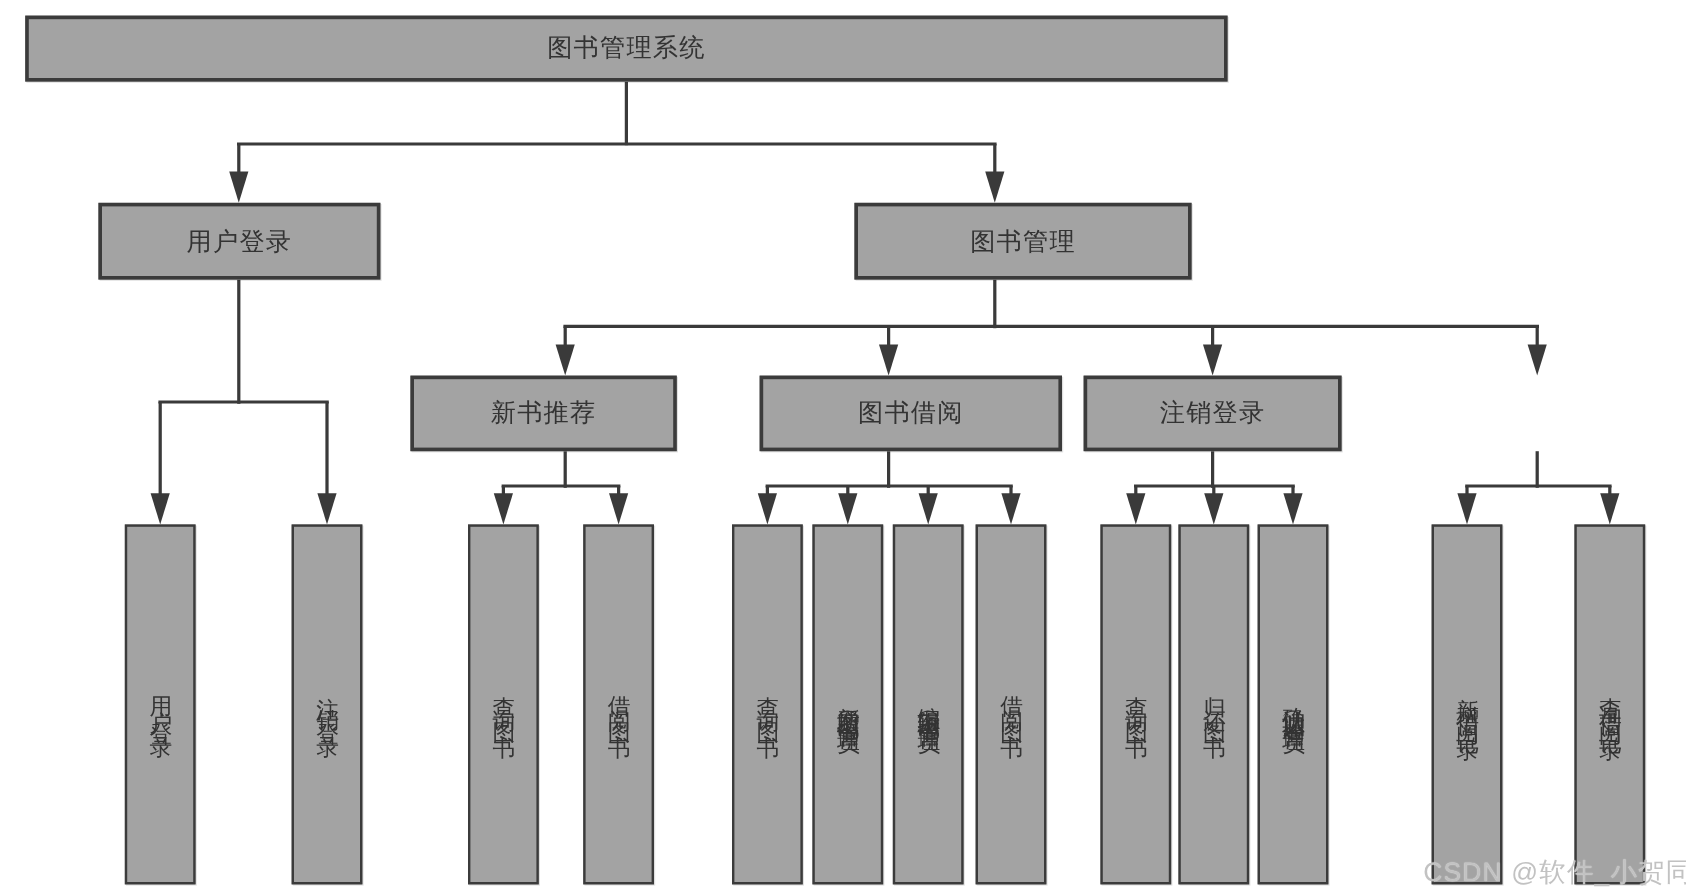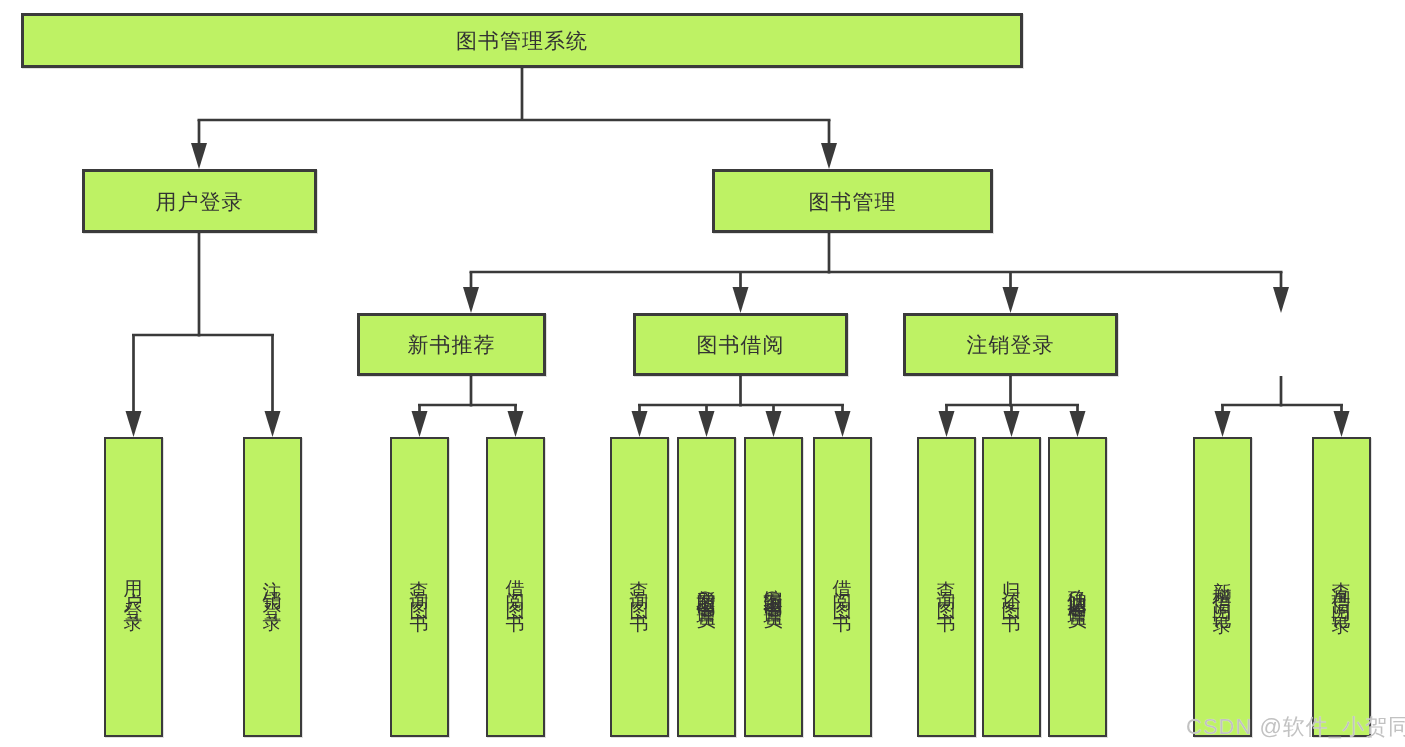--- a/index.html
+++ b/index.html
@@ -14,21 +14,21 @@
   }
   .connector-layer {
     position: absolute;
     left: 0; top: 0;
     width: 1405px; height: 747px;
     pointer-events: none;
   }
   .box {
     position: absolute;
     box-sizing: border-box;
-    background: #bef264;
+    background: #a3a3a3;
     border: 3px solid #3b3b3b;
     display: flex;
     align-items: center;
     justify-content: center;
     font-size: 21px;
     line-height: 1;
     letter-spacing: 1px;
     box-shadow: 1px 1px 0 rgba(0,0,0,0.12);
     white-space: nowrap;
   }
@@ -118,22 +118,22 @@
       <line x1="1341.5" y1="405" x2="1341.5" y2="415"></line>
       <polygon points="1333.5,411 1349.5,411 1341.5,437" stroke="none"></polygon>
     </g>
   </svg>
 
   <div class="box" style="left:21px; top:13px; width:1002px; height:55px;">图书管理系统</div>
 
   <div class="box" style="left:82px; top:169px; width:235px; height:64px;">用户登录</div>
   <div class="box" style="left:712px; top:169px; width:281px; height:64px;">图书管理</div>
 
-  <div class="box" style="left:357px; top:313px; width:189px; height:63px;">新书推荐</div>
-  <div class="box" style="left:633px; top:313px; width:215px; height:63px;">图书借阅</div>
+  <div class="box" style="left:342px; top:313px; width:222px; height:63px;">新书推荐</div>
+  <div class="box" style="left:633px; top:313px; width:252px; height:63px;">图书借阅</div>
   <div class="box" style="left:903px; top:313px; width:215px; height:63px;">注销登录</div>
 
   <div class="box vbox" style="left: 104px; top: 437px; width: 59px; height: 300px; letter-spacing: 11px;">用户登录</div>
   <div class="box vbox" style="left: 243px; top: 437px; width: 59px; height: 300px; letter-spacing: 11px;">注销登录</div>
 
   <div class="box vbox" style="left: 390px; top: 437px; width: 59px; height: 300px; letter-spacing: 11px;">查询图书</div>
   <div class="box vbox" style="left: 486px; top: 437px; width: 59px; height: 300px; letter-spacing: 11px;">借阅图书</div>
 
   <div class="box vbox" style="left: 610px; top: 437px; width: 59px; height: 300px; letter-spacing: 11px;">查询图书</div>
   <div class="box vbox" style="left: 677px; top: 437px; width: 59px; height: 300px; letter-spacing: 3px;">新增图书（管理员）</div>

